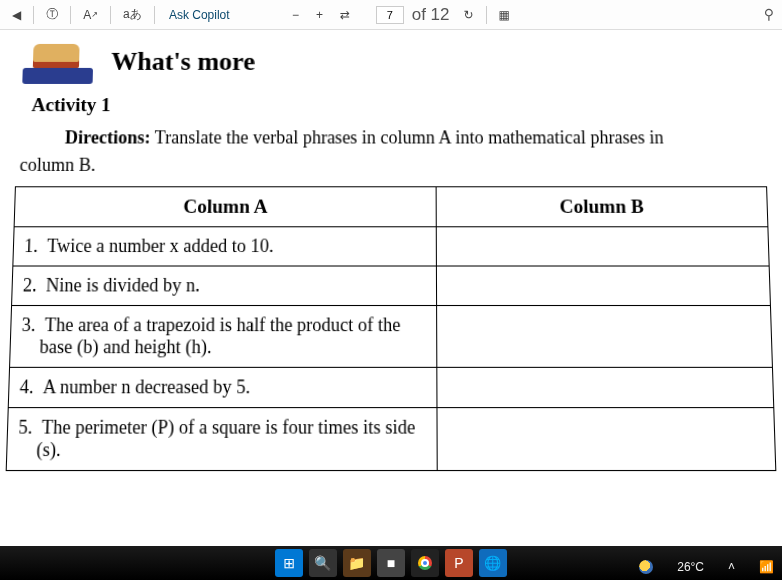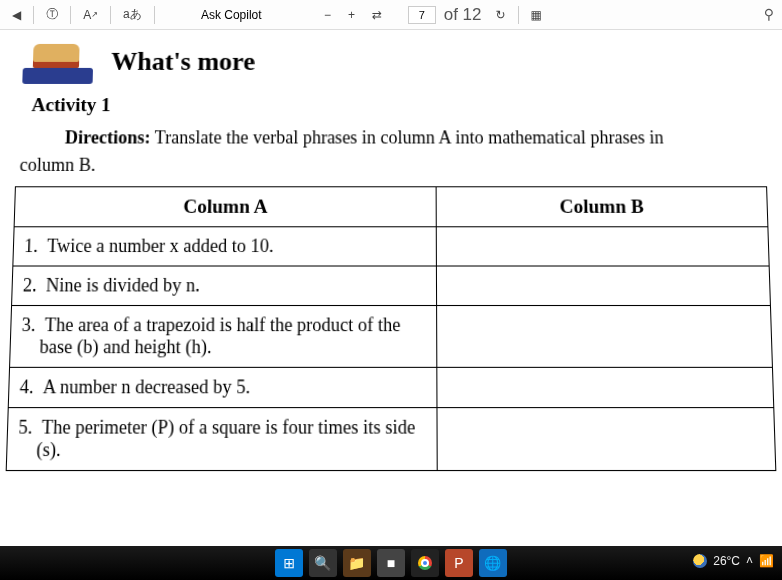--- a/index.html
+++ b/index.html
@@ -35,21 +35,21 @@
   .tb-sep { width:1px; height:18px; background:#ccc; margin:0 2px; }
   .page-input {
     width: 28px;
     height: 18px;
     border: 1px solid #ccc;
     font-size: 11px;
     text-align: center;
     font-family: "Segoe UI", sans-serif;
   }
   .page-count { font-size: 17px; color:#555; padding:0 4px; }
-  .copilot { font-size: 12px; color:#000000; padding:0 8px;margin-left:32px; }
+  .copilot { font-size: 12px; color:#0c4a6e; padding:0 8px; }
   .search-icon {
     position:absolute; right:8px; top:6px; font-size:14px; color:#555;
   }
 
   .doc-page {
     background: #ffffff;
     margin: 0;
     padding: 6px 20px 20px 20px;
     height: 510px;
     position: relative;
@@ -120,21 +120,21 @@
     gap:6px;
     font-family:"Segoe UI",sans-serif;
   }
   .task-icon {
     width:28px; height:28px; border-radius:3px;
     display:flex; align-items:center; justify-content:center;
     font-size:14px; color:#fff;
   }
   .tray {
     position:absolute; right:8px; top:8px; bottom:0;
-    display:flex; align-items:flex-start; gap:6px;
+    display:flex; align-items:center; gap:24px;
     color:#eee; font-size:12px;
   }
   .weather-ico {
     width:14px;height:14px;border-radius:50%;
     background: radial-gradient(circle at 40% 40%, #ffd34d 45%, #3a6fb7 46%);
   }
 </style>
 </head>
 <body>
 

